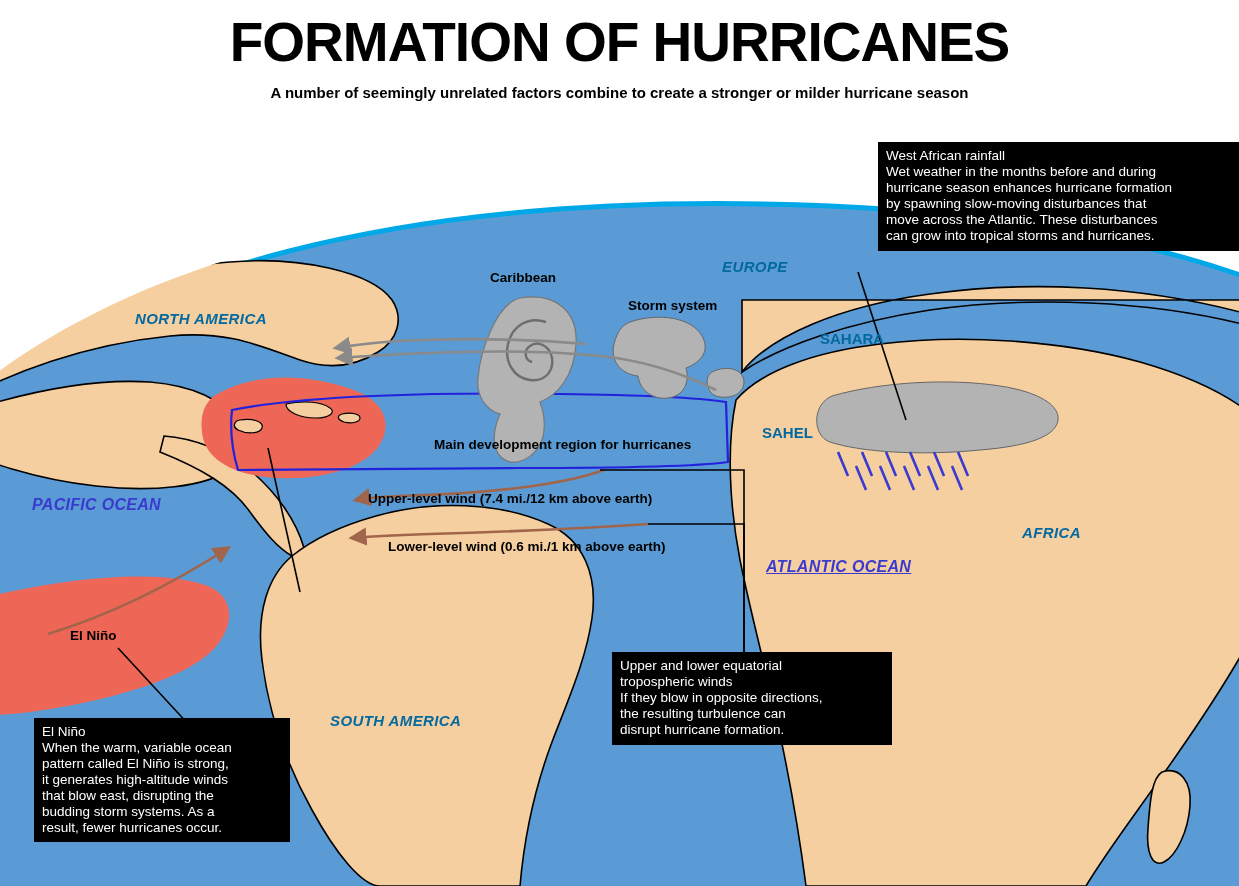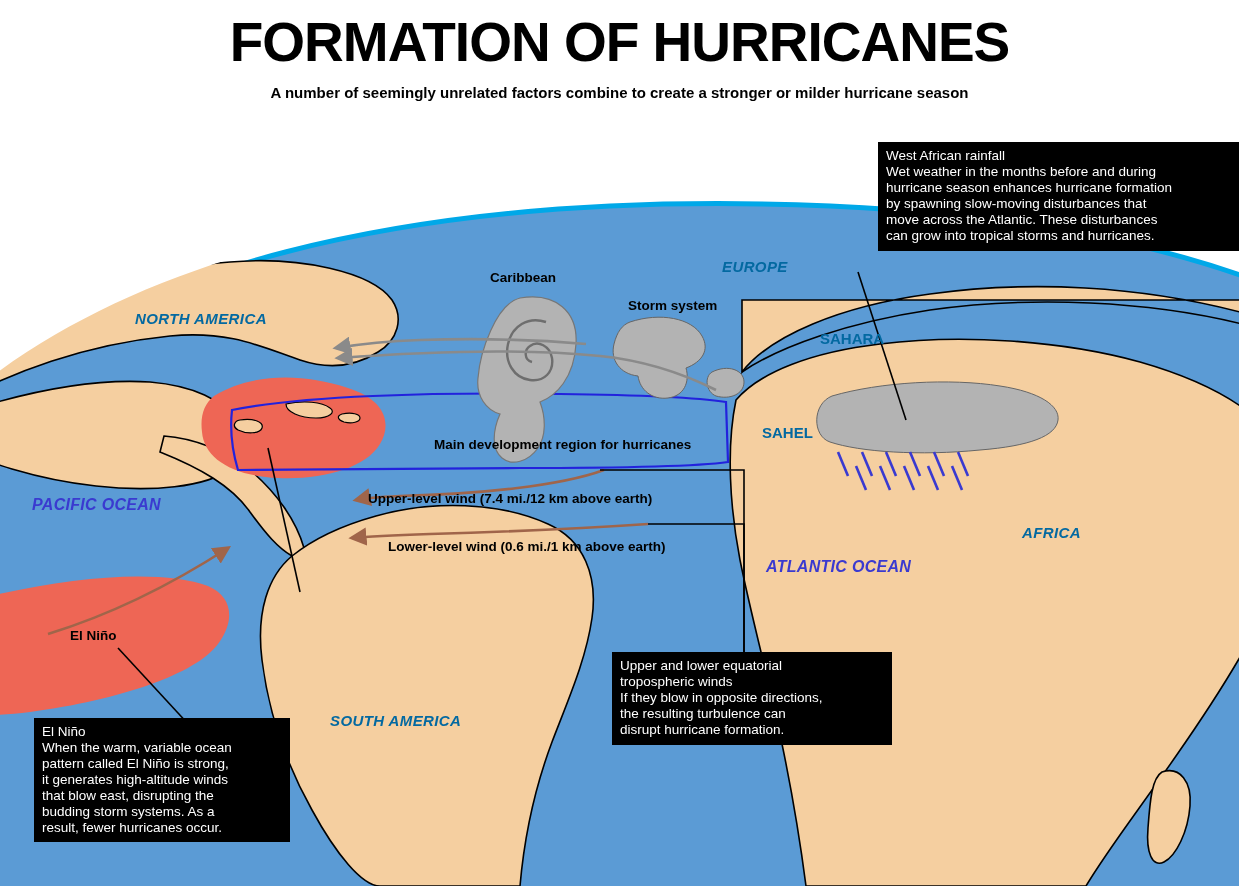--- a/index.html
+++ b/index.html
@@ -258,21 +258,21 @@
   <div class="subtitle">A number of seemingly unrelated factors combine to create a stronger or milder hurricane season</div>
 
   <div class="maplabel italic" style="left:135px; top:310px;">NORTH AMERICA</div>
   <div class="maplabel italic" style="left:330px; top:712px;">SOUTH AMERICA</div>
   <div class="maplabel italic" style="left:722px; top:258px;">EUROPE</div>
   <div class="maplabel italic" style="left:1022px; top:524px;">AFRICA</div>
   <div class="maplabel" style="left:820px; top:330px;">SAHARA</div>
   <div class="maplabel" style="left:762px; top:424px;">SAHEL</div>
 
   <div class="oceanlabel" style="left:32px; top:496px;">PACIFIC OCEAN</div>
-  <div class="oceanlabel" style="left:766px; top:558px;">ATLANTIC OCEAN</div>
+  <div class="oceanlabel" style="left:766px; top:558px;text-decoration:underline;">ATLANTIC OCEAN</div>
 
   <div class="smalllabel" style="left:490px; top:270px;">Caribbean</div>
   <div class="smalllabel" style="left:628px; top:298px;">Storm system</div>
   <div class="smalllabel" style="left:70px; top:628px;">El Niño</div>
 
   <div class="windlabel" style="left:414px; top:437px;margin-left:20px;">Main development region for hurricanes</div>
   <div class="windlabel" style="left:368px; top:491px;">Upper-level wind (7.4 mi./12 km above earth)</div>
   <div class="windlabel" style="left:388px; top:539px;">Lower-level wind (0.6 mi./1 km above earth)</div>
 
   <div class="callout" style="left:850px; top:142px; width:364px;margin-left:28px;">

